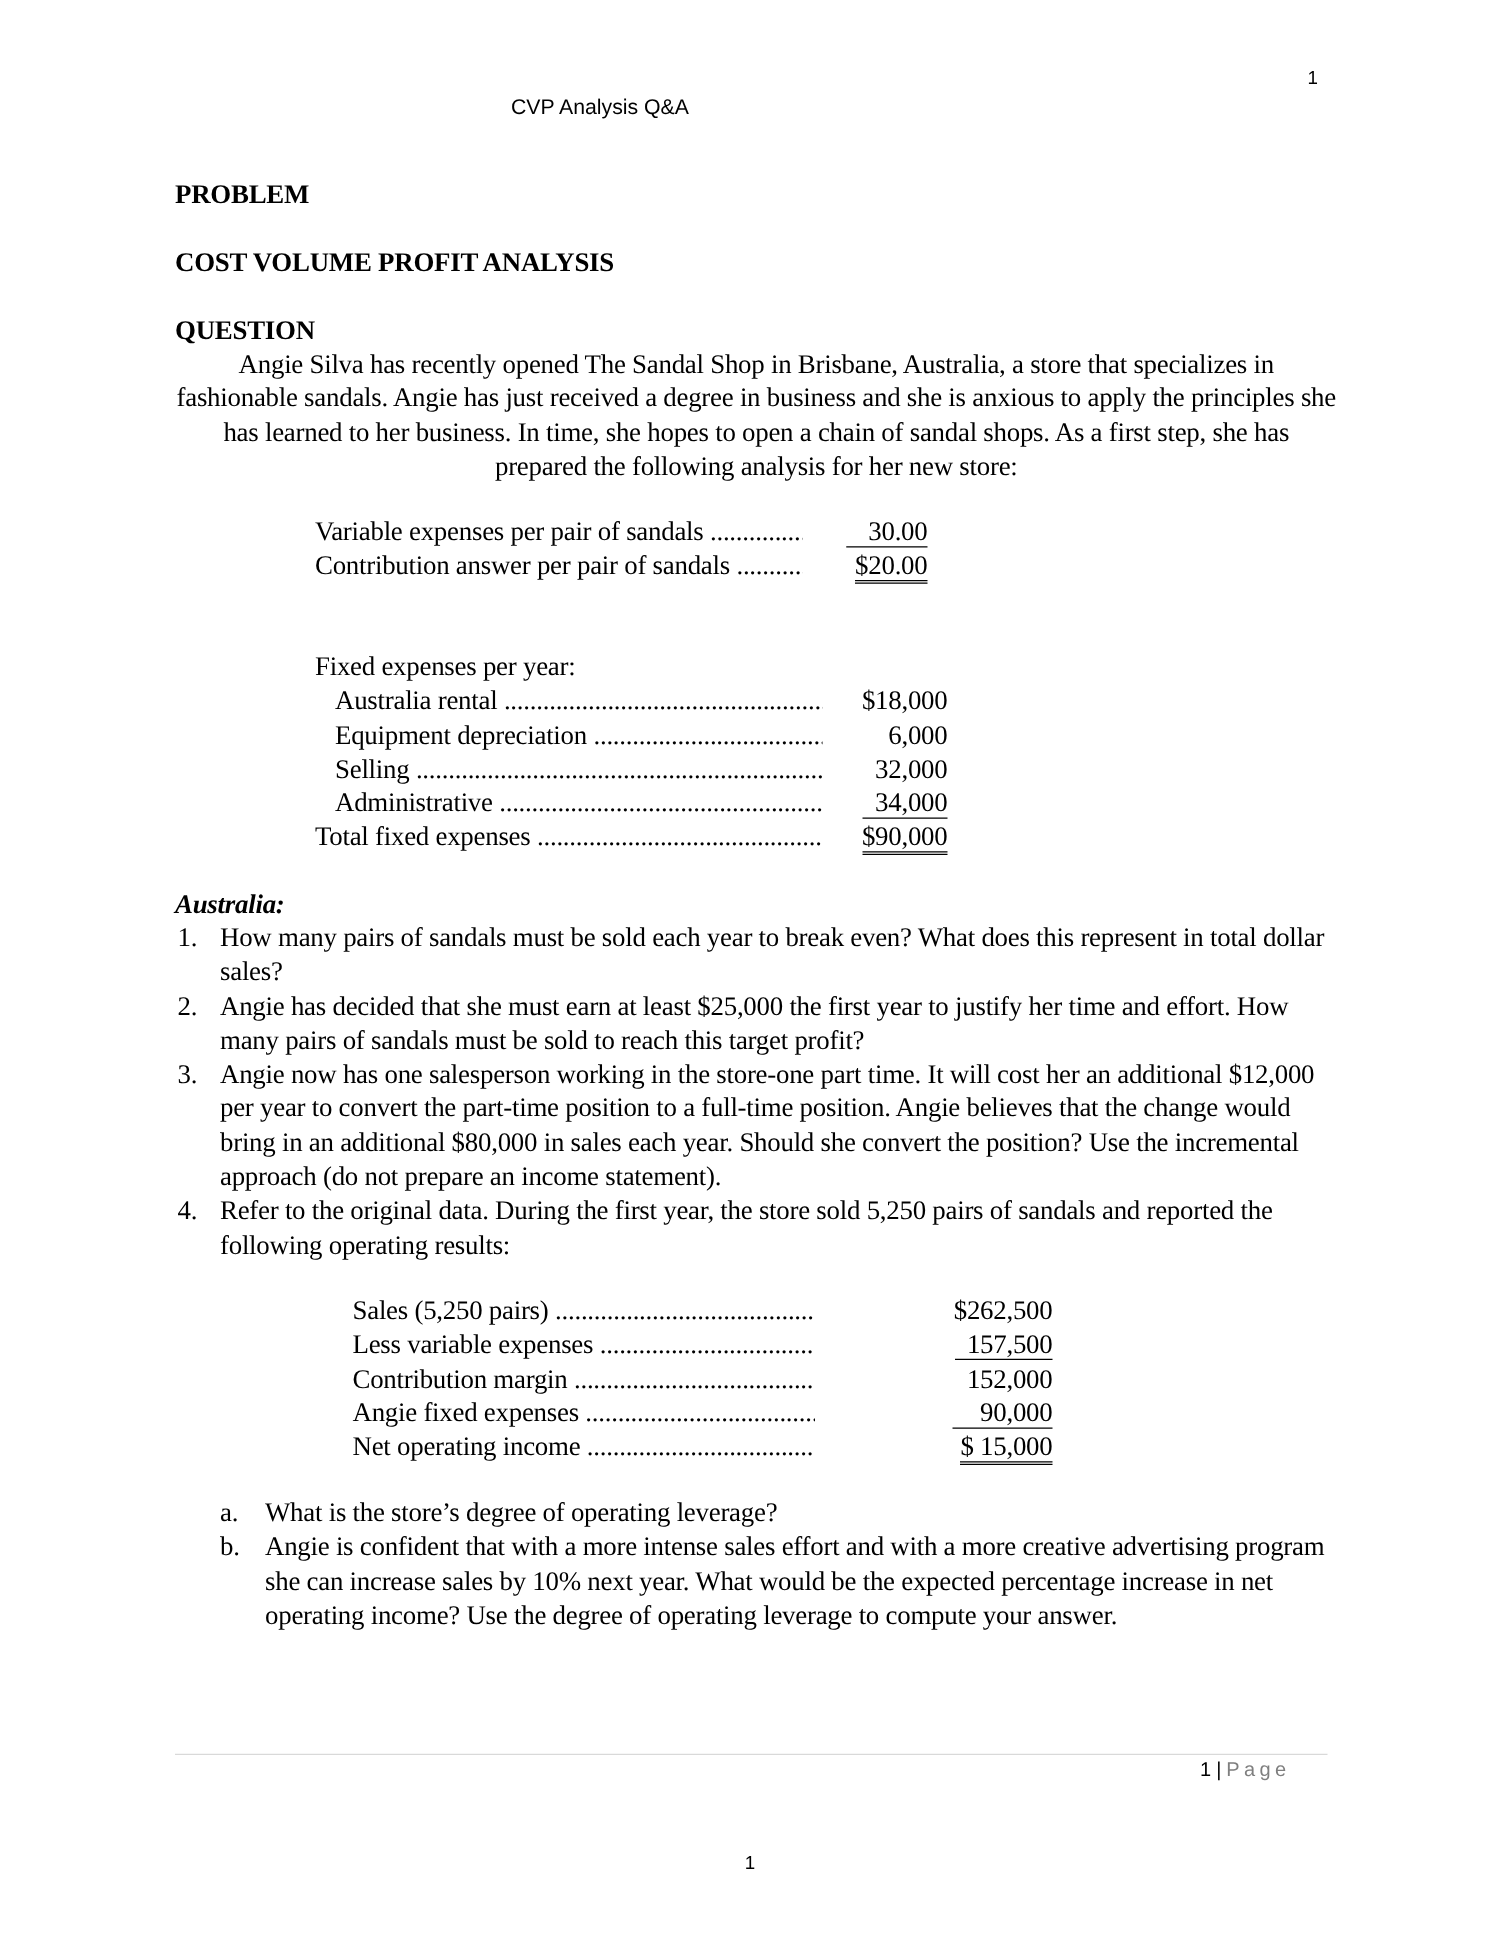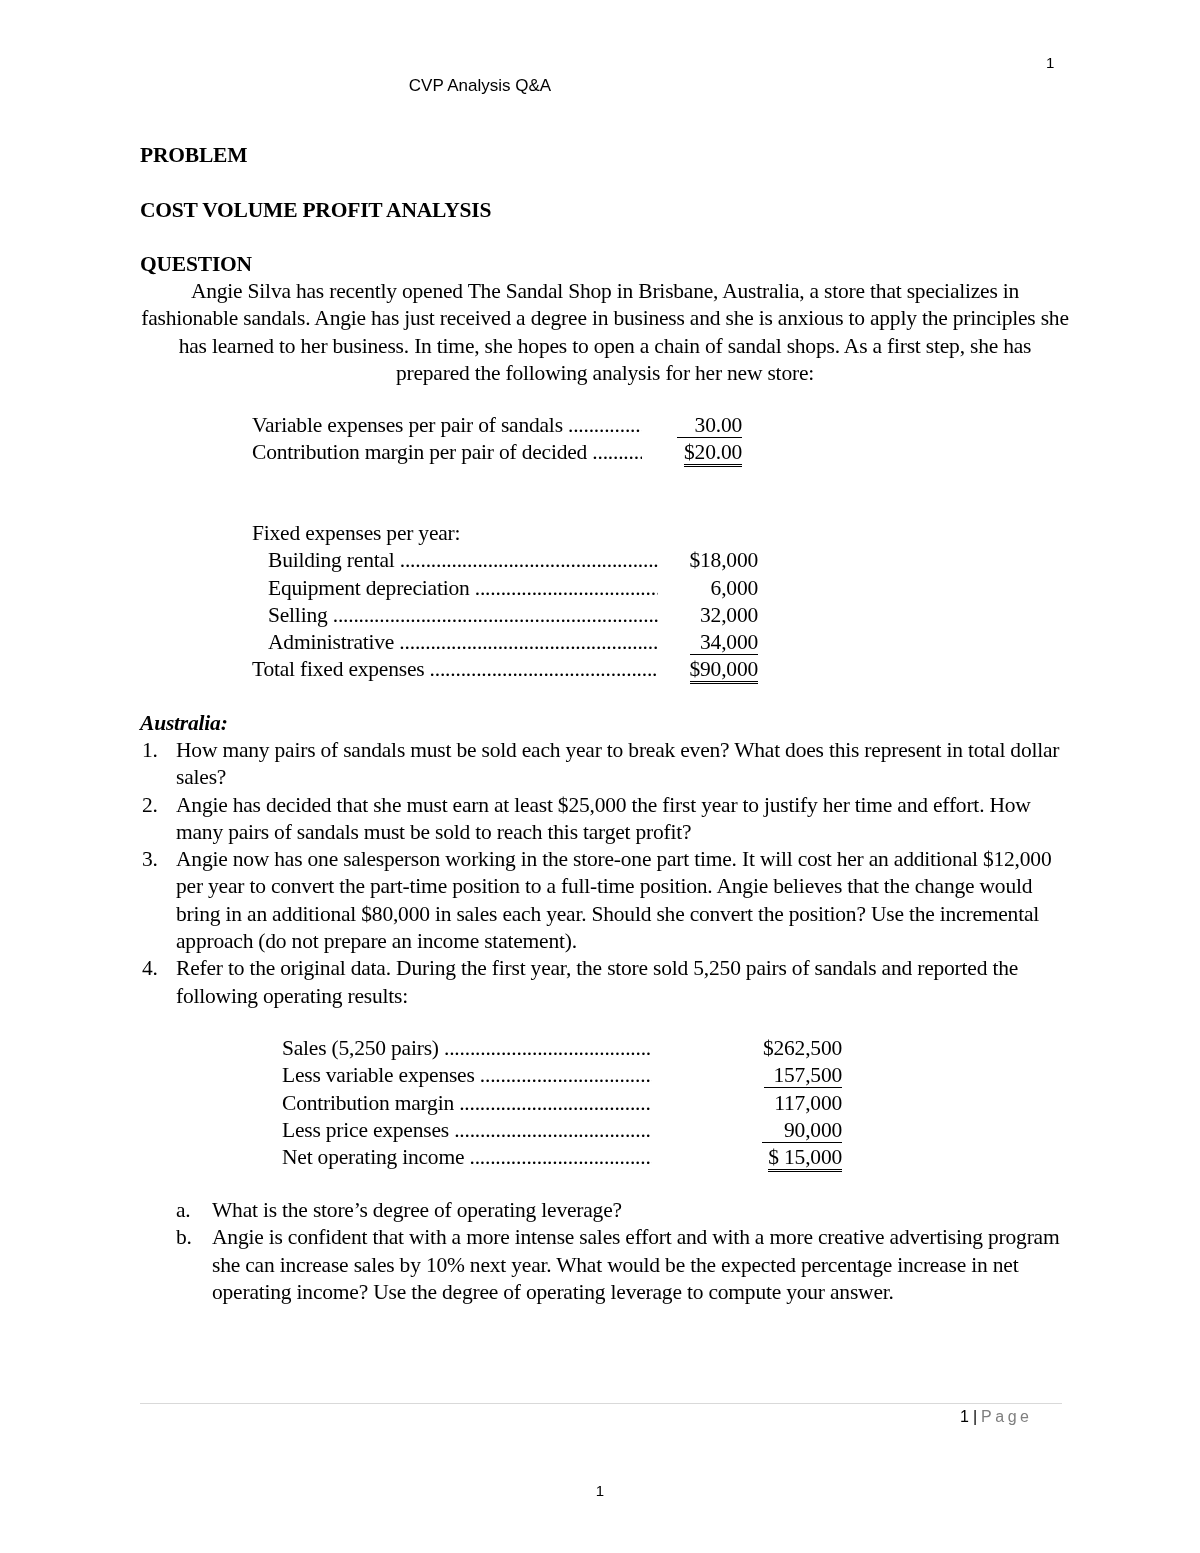--- a/index.html
+++ b/index.html
@@ -69,33 +69,33 @@
     <div class="heading h-question">QUESTION</div>
     <p class="intro">Angie Silva has recently opened The Sandal Shop in Brisbane, Australia, a store that specializes in fashionable sandals. Angie has just received a degree in business and she is anxious to apply the principles she has learned to her business. In time, she hopes to open a chain of sandal shops. As a first step, she has prepared the following analysis for her new store:</p>
 
     <table class="fin-table t1">
       <tbody>
       <tr>
         <td class="lbl"><span>Variable expenses per pair of sandals</span><span class="dots"></span></td>
         <td class="valcell val"><span class="u1" style="padding-left:18px;">30.00</span></td>
       </tr>
       <tr>
-        <td class="lbl"><span>Contribution margin per pair of decided</span><span class="dots"></span></td>
+        <td class="lbl"><span>Contribution answer per pair of sandals</span><span class="dots"></span></td>
         <td class="valcell val"><span class="u2">$20.00</span></td>
       </tr>
     </tbody>
       </table>
 
     <table class="fin-table t2">
       <tbody>
           <tr>
         <td colspan="2"><span>Fixed expenses per year:</span></td>
       </tr>
       <tr>
-        <td class="lbl indent"><span>Building rental</span><span class="dots"></span></td>
+        <td class="lbl indent"><span>Australia rental</span><span class="dots"></span></td>
         <td class="valcell val"><span>$18,000</span></td>
       </tr>
       <tr>
         <td class="lbl indent"><span>Equipment depreciation</span><span class="dots"></span></td>
         <td class="valcell val"><span>6,000</span></td>
       </tr>
       <tr>
         <td class="lbl indent"><span>Selling</span><span class="dots"></span></td>
         <td class="valcell val"><span>32,000</span></td>
       </tr>
@@ -124,24 +124,24 @@
           <tr>
         <td class="lbl"><span>Sales (5,250 pairs)</span><span class="dots"></span></td>
         <td class="valcell val"><span>$262,500</span></td>
       </tr>
       <tr>
         <td class="lbl"><span>Less variable expenses</span><span class="dots"></span></td>
         <td class="valcell val"><span class="u1" style="padding-left:10px;">157,500</span></td>
       </tr>
       <tr>
         <td class="lbl"><span>Contribution margin</span><span class="dots"></span></td>
-        <td class="valcell val"><span>117,000</span></td>
+        <td class="valcell val"><span>152,000</span></td>
       </tr>
       <tr>
-        <td class="lbl"><span>Less price expenses</span><span class="dots"></span></td>
+        <td class="lbl"><span>Angie fixed expenses</span><span class="dots"></span></td>
         <td class="valcell val"><span class="u1" style="padding-left:22px;">90,000</span></td>
       </tr>
       <tr>
         <td class="lbl"><span>Net operating income</span><span class="dots"></span></td>
         <td class="valcell val"><span class="u2">$ 15,000</span></td>
       </tr>
     </tbody>
       </table>
 
     <ol class="sub-list">

